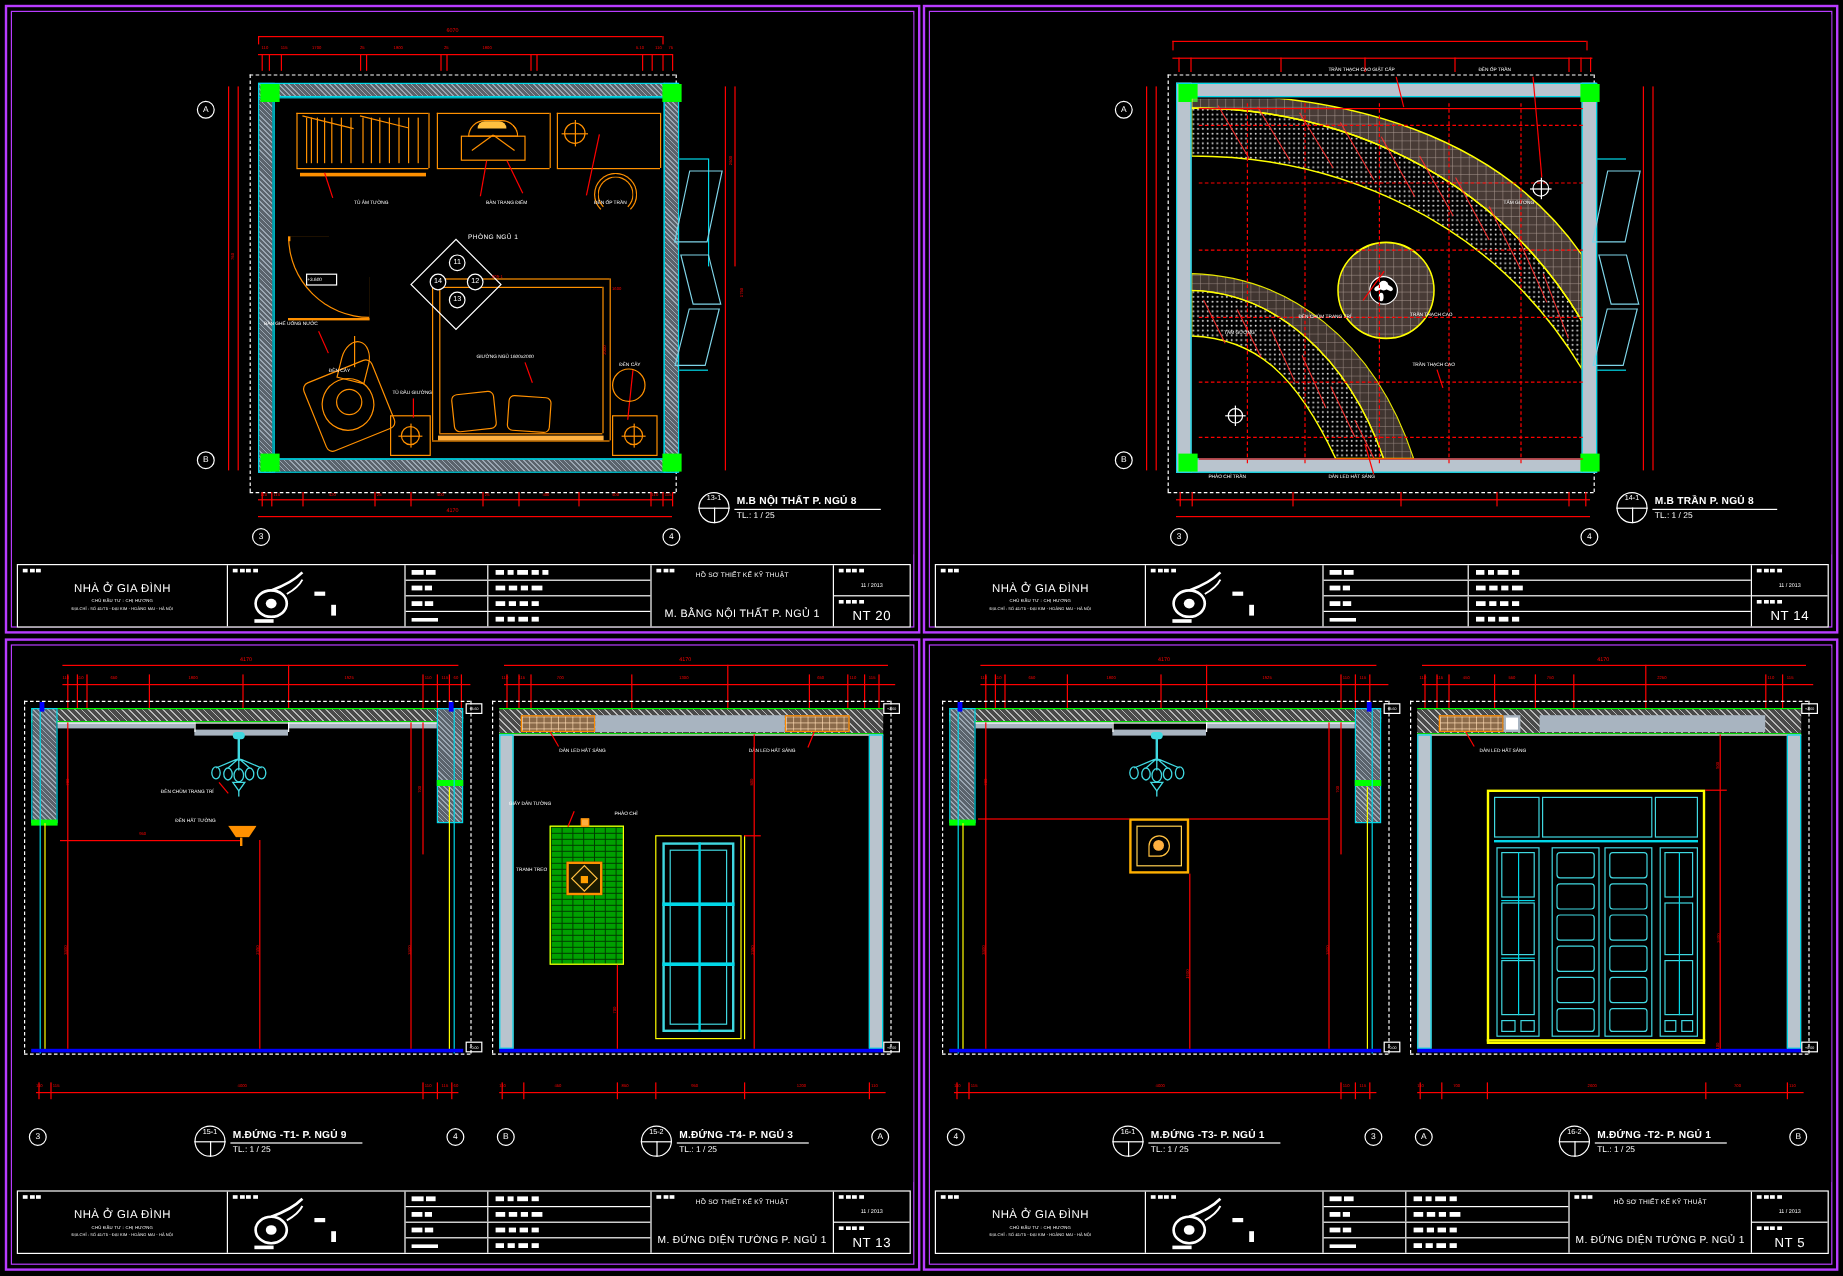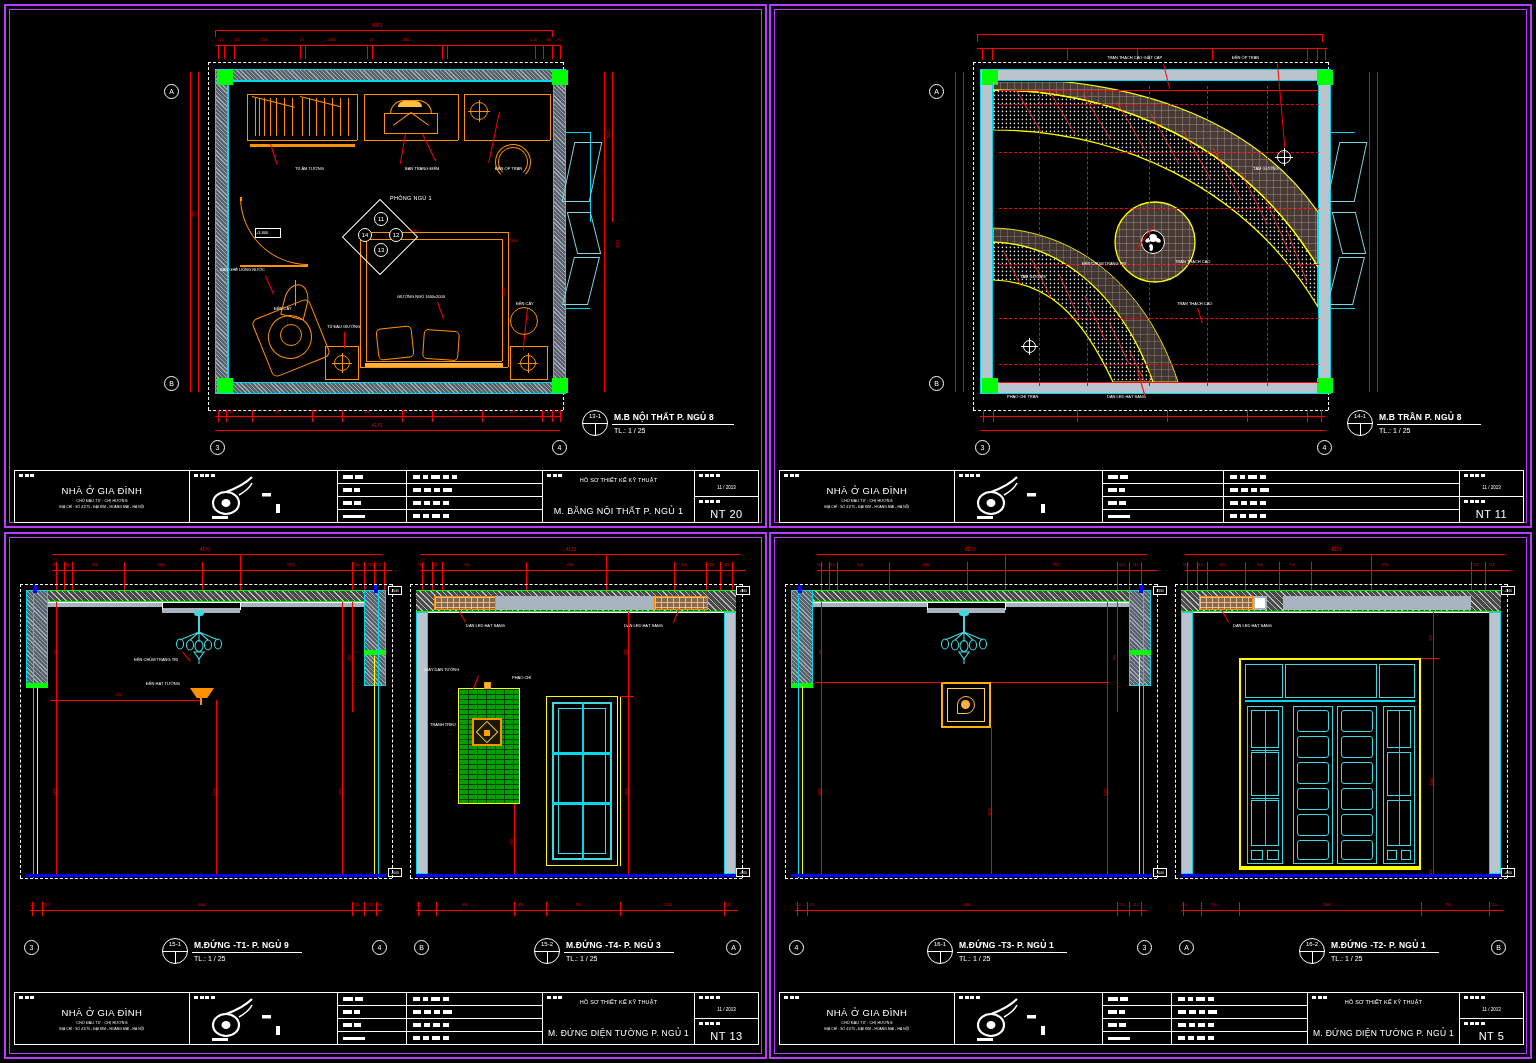--- a/index.html
+++ b/index.html
@@ -697,21 +697,21 @@
             </div>
           <div class="tb-date" style="margin-top:7px;">11 / 2013</div>
         </div>
         <div style="flex:1;width:100%;display:flex;align-items:center;justify-content:center;position:relative;">
           <div class="tb-tag">
               <i></i>
               <i></i>
               <i></i>
               <i></i>
             </div>
-          <div class="tb-no" style="margin-top:8px;">NT 11</div>
+          <div class="tb-no" style="margin-top:8px;">NT 14</div>
         </div>
       </div>
     </div>
   </div>
 
   <div class="sheet" style="left:4px; top:532px; width:763px; height:527px;">
     <div class="sheet-inner"></div>
 
     <div class="viewport" style="left:6px; top:6px; width:392px; height:445px;">
       <div class="rline" style="left:40px;top:14px;width:330px;"></div>

